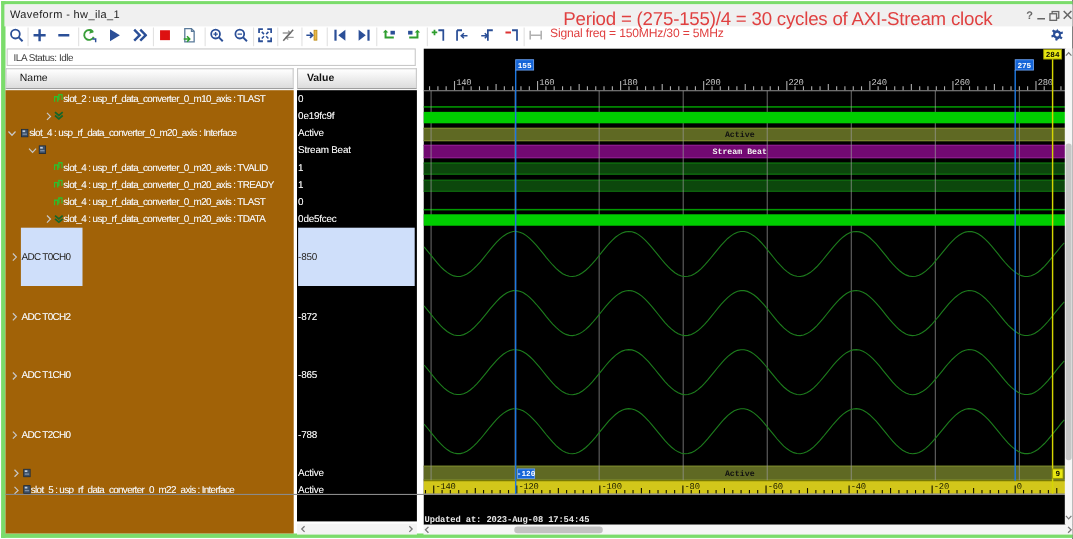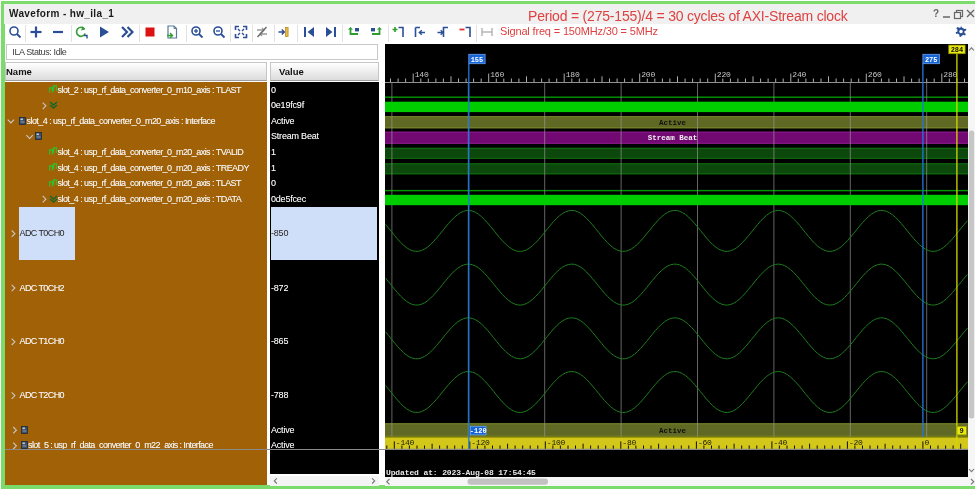--- a/index.html
+++ b/index.html
@@ -4,21 +4,21 @@
 body{width:975px;height:490px;position:relative;overflow:hidden;background:#fff;font-family:"Liberation Sans",sans-serif}
 .tt{position:absolute;font-size:9px;letter-spacing:-0.55px;color:#f2f2f2;height:12px;line-height:12px;white-space:nowrap;text-shadow:0 0 0.6px rgba(255,255,255,0.55)}
 .tbi{position:absolute}
 </style></head><body>
 
 <div style="position:absolute;left:1px;top:0.5px;width:974px;height:3px;background:#7bdc6b"></div>
 <div style="position:absolute;left:1px;top:0.5px;width:3.5px;height:488px;background:#7bdc6b"></div>
 <div style="position:absolute;left:1px;top:485px;width:974px;height:3.5px;background:#7bdc6b"></div>
 
 <div style="position:absolute;left:4px;top:3.5px;width:971px;height:20.5px;background:#f0f0f0"></div>
-<div style="position:absolute;left:9px;top:8px;font-size:10px;font-weight:bold;letter-spacing:0.35px;color:#1a1a1a">Waveform - hw_ila_1</div>
+<div style="position:absolute;left:9px;top:8px;font-size:10px;font-weight:normal;letter-spacing:0.35px;color:#1a1a1a">Waveform - hw_ila_1</div>
 <svg style="position:absolute;left:931px;top:6px" width="44" height="14" viewBox="0 0 44 14">
 <text x="2" y="11" font-size="10" font-weight="bold" fill="#666" font-family="Liberation Sans">?</text>
 <line x1="12" y1="11" x2="19" y2="11" stroke="#666" stroke-width="1.5"></line>
 <rect x="25.5" y="4.5" width="6" height="6" fill="none" stroke="#666" stroke-width="1.2"></rect>
 <rect x="23.5" y="6.5" width="6" height="6" fill="#f0f0f0" stroke="#666" stroke-width="1.2"></rect>
 <path d="M36 4 L43 11 M43 4 L36 11" stroke="#666" stroke-width="1.4"></path>
 </svg>
 
 <svg class="tbi" style="left:7.6px;top:24.5px" width="14" height="14" viewBox="0 0 14 14">
     <circle cx="6" cy="6" r="4" fill="none" stroke="#2b4f97" stroke-width="1.6"></circle>
@@ -130,21 +130,21 @@
 <div style="position:absolute;left:297px;top:24.5px;width:1px;height:17px;background:#e2e2e2"></div>
 <div style="position:absolute;left:342.2px;top:24.5px;width:1px;height:17px;background:#e2e2e2"></div>
 <div style="position:absolute;left:387.6px;top:24.5px;width:1px;height:17px;background:#e2e2e2"></div>
 <div style="position:absolute;left:475.9px;top:24.5px;width:1px;height:17px;background:#e2e2e2"></div>
 
 <div style="position:absolute;left:6px;top:43.5px;width:372px;height:16.5px;background:#fff;border:1px solid #c9c9c9"></div>
 <div style="position:absolute;left:12.3px;top:46.5px;font-size:9px;letter-spacing:-0.4px;color:#3c3c3c">ILA Status: Idle</div>
 
 <div style="position:absolute;left:4.5px;top:61.5px;width:262px;height:19px;background:linear-gradient(#ffffff,#dcdcdc);border:1px solid #c6c6c6;border-bottom-color:#9e9e9e"></div>
 <div style="position:absolute;left:269.5px;top:61.5px;width:109px;height:19px;background:linear-gradient(#ffffff,#dcdcdc);border:1px solid #c6c6c6;border-bottom-color:#9e9e9e"></div>
-<div style="position:absolute;left:6px;top:65.5px;font-size:9.5px;font-weight:bold;color:#111">Name</div>
+<div style="position:absolute;left:18px;top:65.5px;font-size:9.5px;font-weight:normal;color:#111">Name</div>
 <div style="position:absolute;left:279px;top:65.5px;font-size:9.5px;font-weight:bold;color:#111">Value</div>
 
 <div style="position:absolute;left:4.5px;top:81.5px;width:262px;height:403px;background:#a16207;overflow:hidden">
 <svg style="position:absolute;left:0;top:0" width="262" height="403" viewBox="0 0 262 403">
       <g transform="translate(-4.5,-81.5)">
         <path d="M42.2 102.125 L45.4 105.325 L42.2 108.525" fill="none" stroke="#c8c8c8" stroke-width="1.1"></path>
         <path d="M7.2 119.075 L10.4 122.475 L13.6 119.075" fill="none" stroke="#c8c8c8" stroke-width="1.1"></path>
         <path d="M25.9 134.625 L29.099999999999998 138.025 L32.3 134.625" fill="none" stroke="#c8c8c8" stroke-width="1.1"></path>
         <path d="M42.2 195.42500000000004 L45.4 198.62500000000003 L42.2 201.82500000000002" fill="none" stroke="#c8c8c8" stroke-width="1.1"></path>
         <path d="M11.2 230.0 L14.4 233.2 L11.2 236.39999999999998" fill="none" stroke="#c8c8c8" stroke-width="1.1"></path>
@@ -474,13 +474,13 @@
 <rect x="82.5" y="1.6" width="80.5" height="6.2" rx="3" fill="#c2c2c2"></rect>
 </svg>
 
 <div style="position:absolute;left:968px;top:43.5px;width:7px;height:433.5px;background:#f6f6f6"></div>
 <svg style="position:absolute;left:968px;top:43.5px" width="7" height="433.5" viewBox="0 0 7 433.5">
 <path d="M1 6.5 L3.5 3.8 L6 6.5" fill="none" stroke="#777" stroke-width="1.1"></path>
 <path d="M1 425 L3.5 427.7 L6 425" fill="none" stroke="#777" stroke-width="1.1"></path>
 <rect x="0.8" y="86.5" width="5.4" height="288" rx="2.5" fill="#c6c6c6"></rect>
 </svg>
 
-<div style="position:absolute;left:528px;top:8.2px;font-size:14px;letter-spacing:-0.2px;color:#e04040">Period = (275-155)/4 = 30 cycles of AXI-Stream clock</div>
+<div style="position:absolute;left:512px;top:8.2px;font-size:17px;letter-spacing:-0.2px;color:#e04040">Period = (275-155)/4 = 30 cycles of AXI-Stream clock</div>
 <div style="position:absolute;left:500px;top:24.7px;font-size:11px;letter-spacing:-0.16px;color:#e04040">Signal freq = 150MHz/30 = 5MHz</div>
 </body></html>

